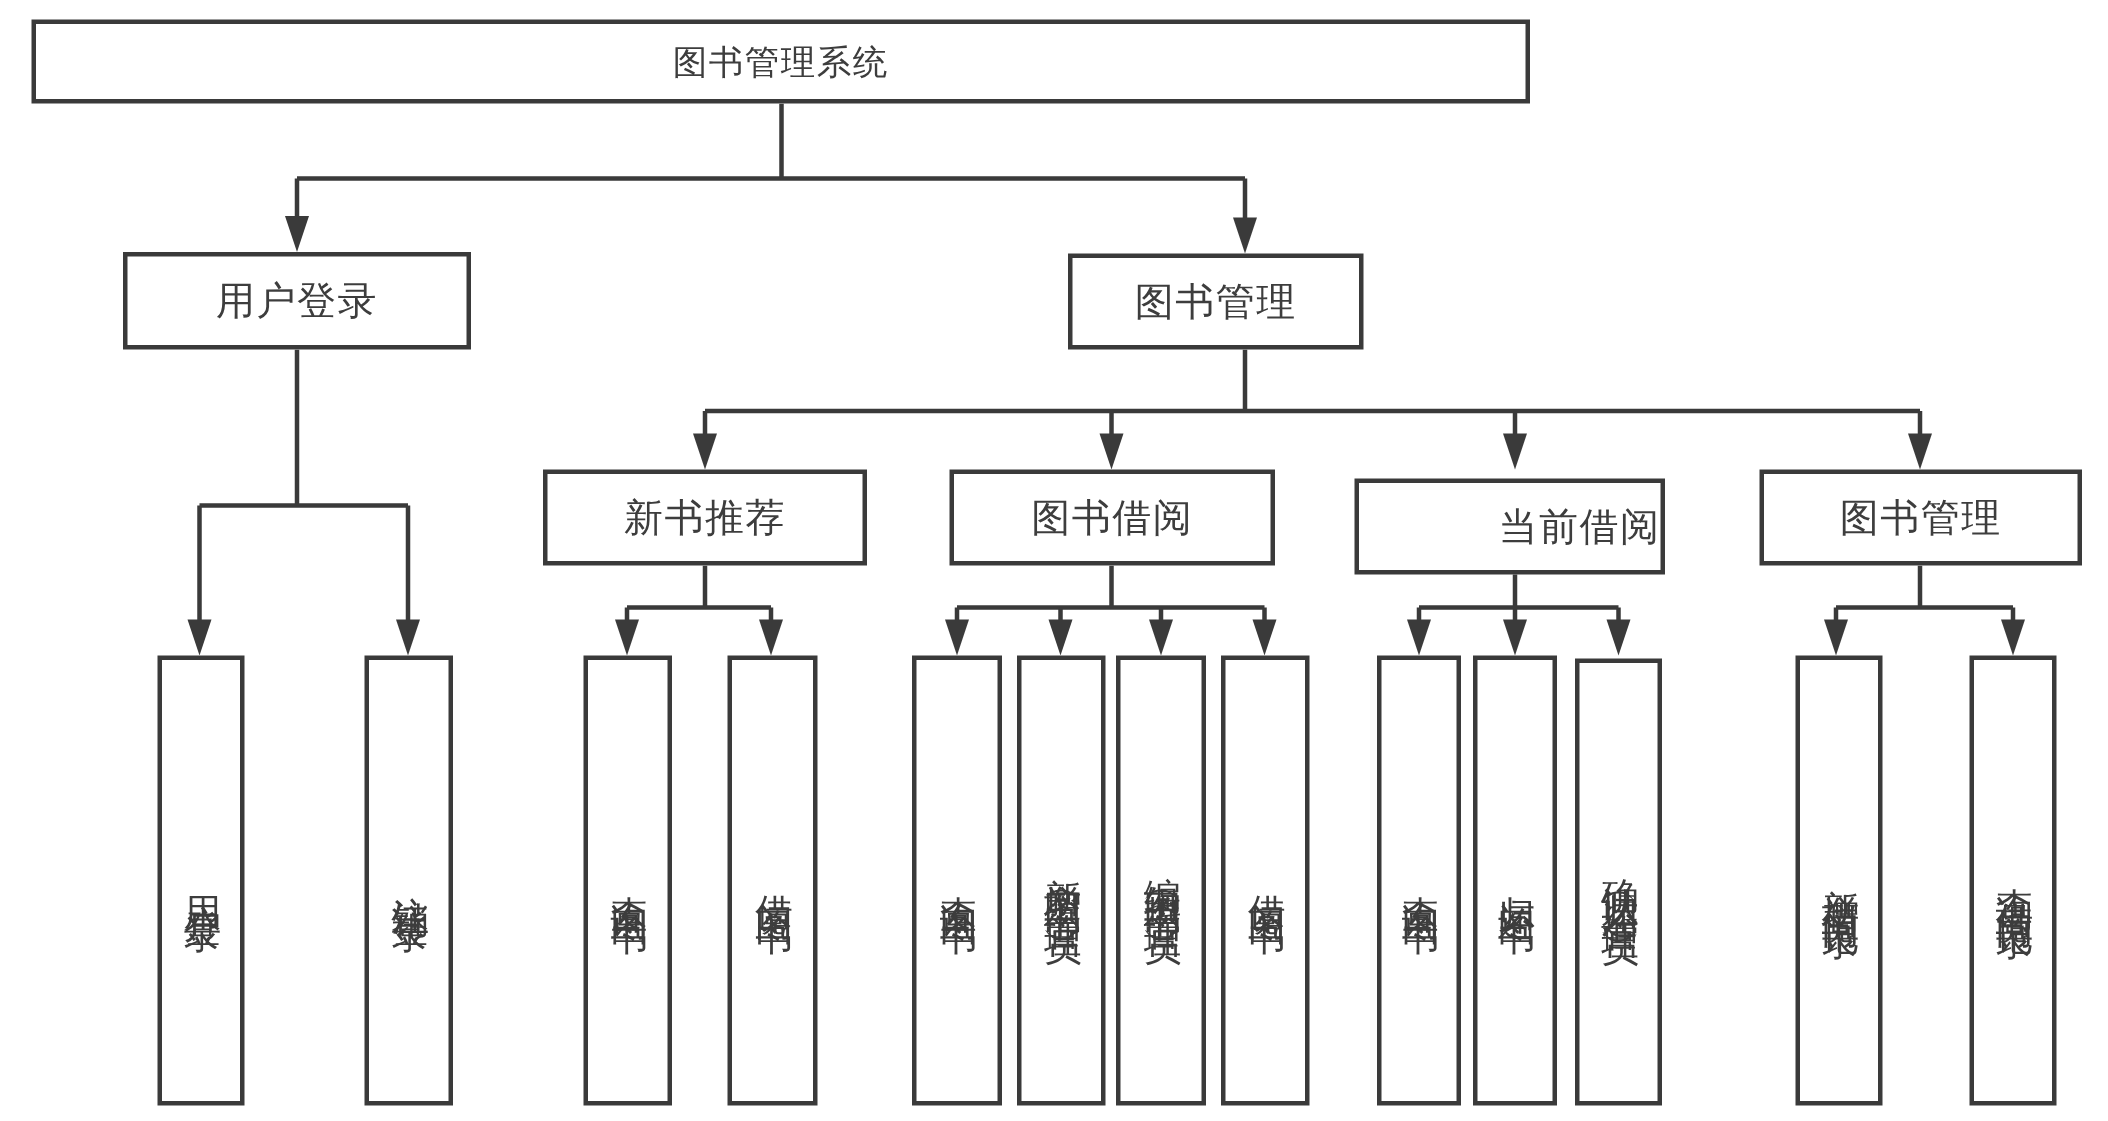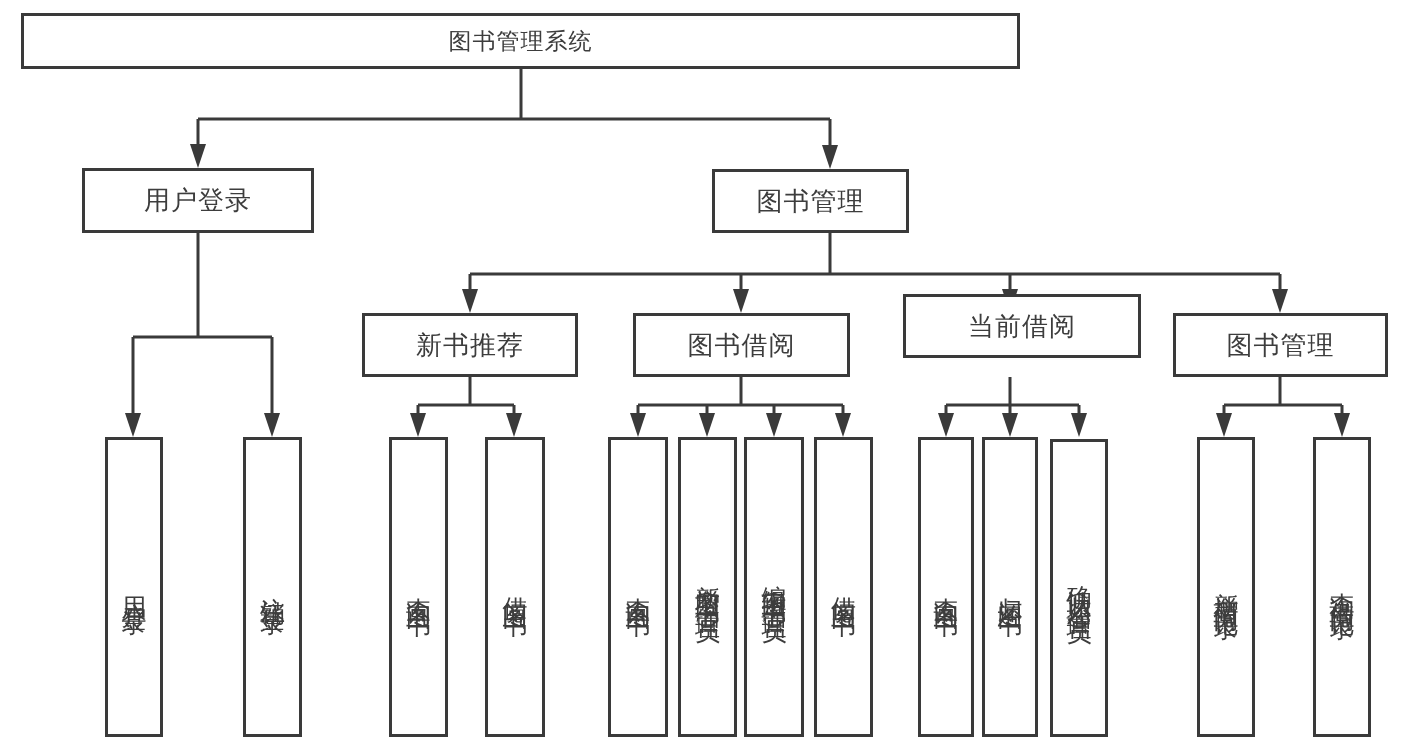--- a/index.html
+++ b/index.html
@@ -103,21 +103,21 @@
   <div class="node hnode" style="left:712px; top:169px; width:197px; height:64px;">
     <span>图书管理</span>
   </div>
 
   <div class="node hnode" style="left:633px; top:313px; width:217px; height:64px;">
     <span>图书借阅</span>
   </div>
   <div class="node hnode" style="left:362px; top:313px; width:216px; height:64px;">
     <span>新书推荐</span>
   </div>
-  <div class="node hnode" style="left:903px; top:294px; width:238px; height:64px;">
+  <div class="node hnode" style="left:903px; top:319px; width:207px; height:64px;justify-content:flex-end;">
     <span>当前借阅</span>
   </div>
   <div class="node hnode" style="left:1173px; top:313px; width:215px; height:64px;">
     <span>图书管理</span>
   </div>
 
   <div class="node vnode" style="left:105px; top:437px; width:58px; height:300px;">
     <span>用户登录</span>
   </div>
   <div class="node vnode" style="left:243px; top:437px; width:59px; height:300px;">

